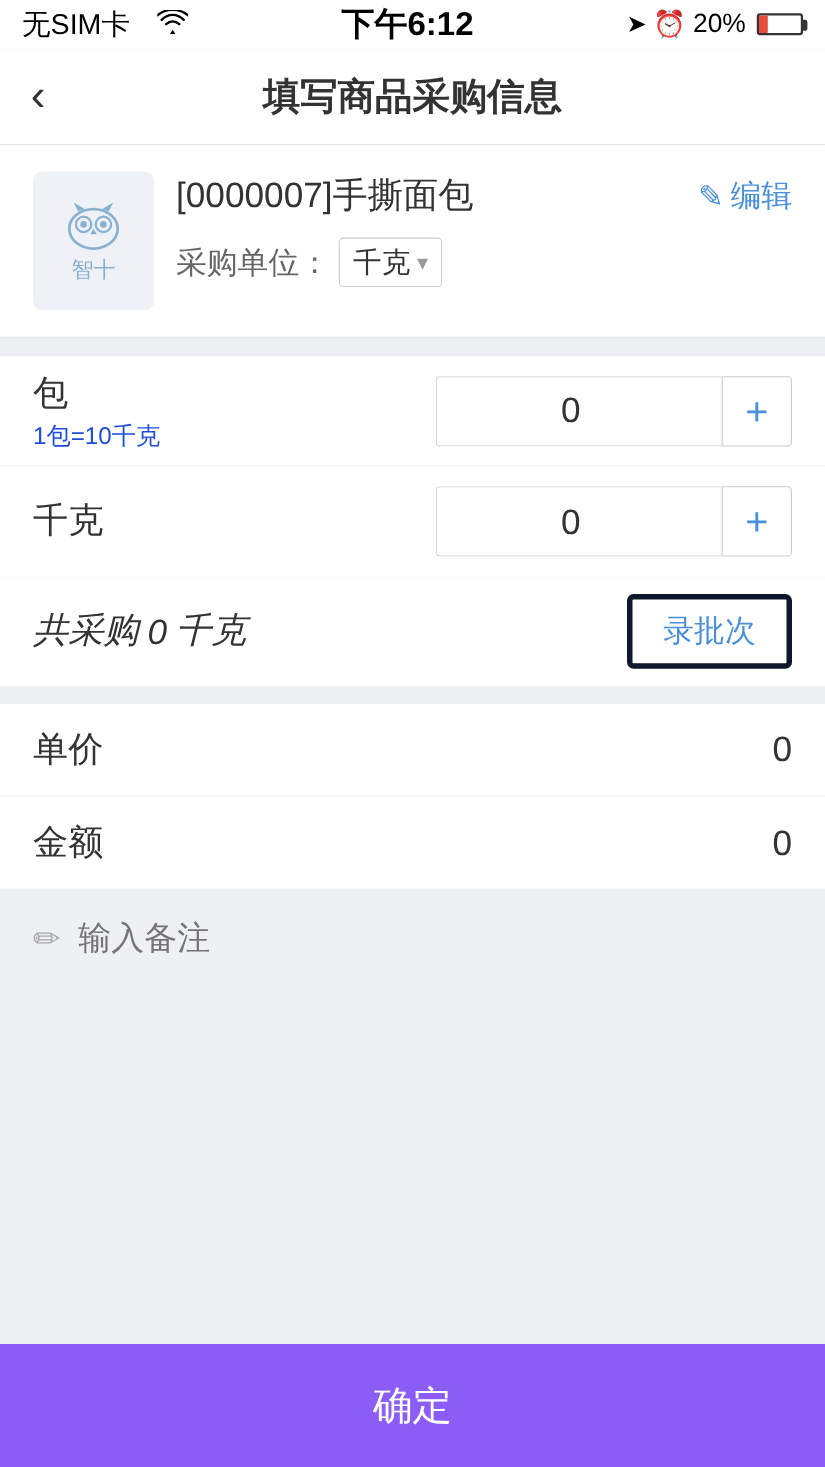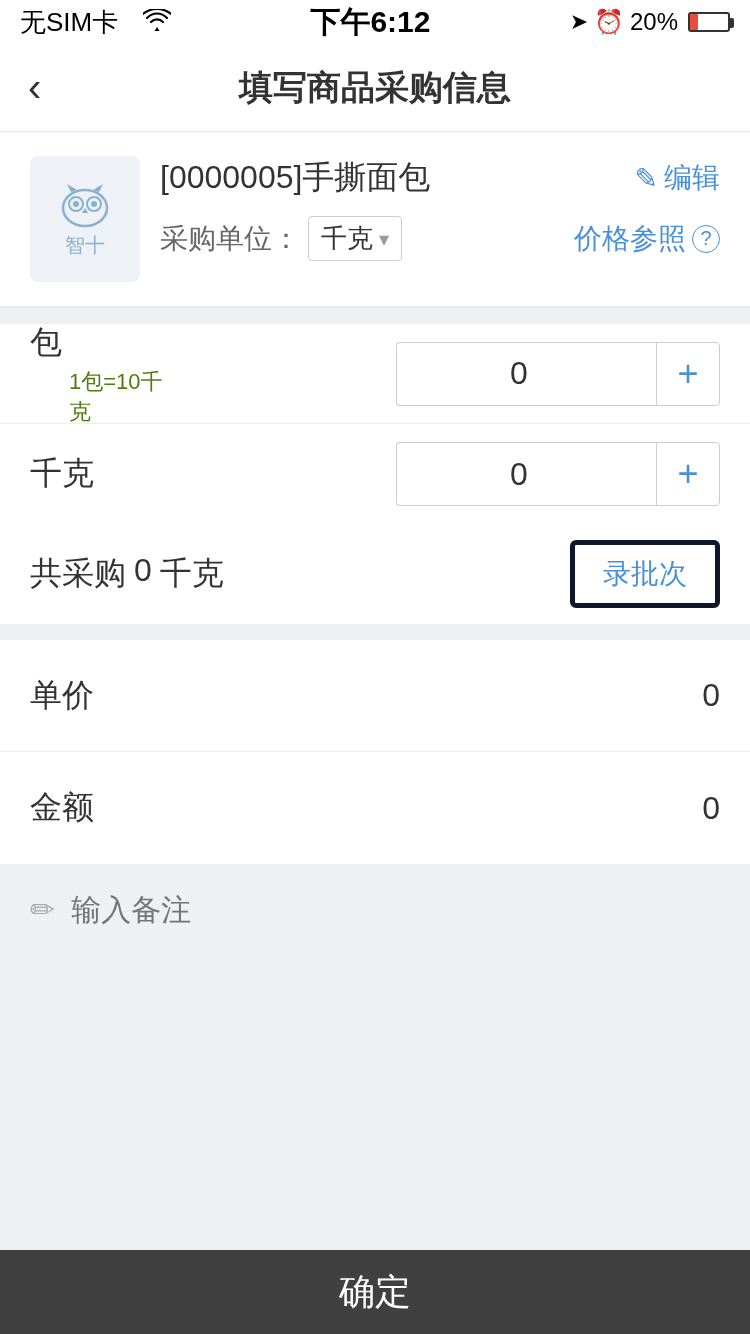--- a/index.html
+++ b/index.html
@@ -211,23 +211,22 @@
       flex-shrink: 0;
       width: 140px;
     }
     .input-label-main {
       font-size: 32px;
       color: #333;
       font-weight: 500;
     }
     .input-label-sub {
       font-size: 22px;
-      color: #4d7c0f;
+      color: #1d4ed8;
       margin-top: 2px;
-      margin-left: 39px;
     }
     .input-control {
       flex: 1;
       display: flex;
       align-items: center;
       justify-content: flex-end;
       gap: 0;
     }
     .qty-input {
       border: 1px solid #ccc;
@@ -277,21 +276,21 @@
     
     .info-section {
       background: #fff;
       margin-top: 0;
     }
     .info-row {
       display: flex;
       align-items: center;
       justify-content: space-between;
       padding: 0 30px;
-      height: 112px;
+      height: 84px;
       border-bottom: 1px solid #eee;
     }
     .info-row:last-child {
       border-bottom: none;
     }
     .info-label {
       font-size: 32px;
       color: #333;
     }
     .info-value {
@@ -327,22 +326,22 @@
       flex: 1;
       min-height: 340px;
     }
 
     
     .confirm-bar {
       position: fixed;
       bottom: 0;
       left: 0;
       width: 750px;
-      height: 84px;
-      background: #404040;
+      height: 112px;
+      background: #8b5cf6;
       display: flex;
       align-items: center;
       justify-content: center;
       cursor: pointer;
     }
     .confirm-text {
       font-size: 36px;
       color: #fff;
       font-weight: 500;
     }
@@ -393,38 +392,34 @@
         <polygon points="30,28 27,33 33,33" fill="#8ab0d0"></polygon>
 
         <polygon points="16,12 12,4 22,10" fill="#8ab0d0"></polygon>
         <polygon points="44,12 48,4 38,10" fill="#8ab0d0"></polygon>
       </svg>
       <span class="logo-text">智十</span>
     </div>
   </div>
   <div class="product-info">
     <div class="product-title-row">
-      <div class="product-name">[0000005]手撕面包</div>
+      <div class="product-name">[0000007]手撕面包</div>
       <div class="edit-btn">
         <span>✎</span>
         <span>编辑</span>
       </div>
     </div>
     <div class="product-unit-row">
       <div style="display:flex;align-items:center;gap:8px;">
         <span class="unit-label">采购单位：</span>
         <div class="unit-select">
           <span>千克</span>
           <span class="chevron">▾</span>
         </div>
       </div>
-      <div class="price-ref">
-        <span>价格参照</span>
-        <span style="border:1px solid #4a90d9;border-radius:50%;width:28px;height:28px;display:inline-flex;align-items:center;justify-content:center;font-size:20px;">?</span>
-      </div>
     </div>
   </div>
 </div>
 
 <div class="section-sep"></div>
 
 <div class="input-section">
 
   <div class="input-row">
     <div class="input-label">
@@ -442,21 +437,21 @@
       <span class="input-label-main">千克</span>
     </div>
     <div class="input-control">
       <input class="qty-input" type="number" value="0" style="">
       <div class="plus-btn">+</div>
     </div>
   </div>
 </div>
 
 <div class="total-row">
-  <div style="display:flex;align-items:flex-start;gap:8px;">
+  <div style="display:flex;align-items:center;gap:8px;font-style:italic;">
     <span>共采购</span>
     <span>0</span>
     <span>千克</span>
   </div>
   <div class="batch-btn">录批次</div>
 </div>
 
 <div class="section-sep"></div>
 
 <div class="info-section">

